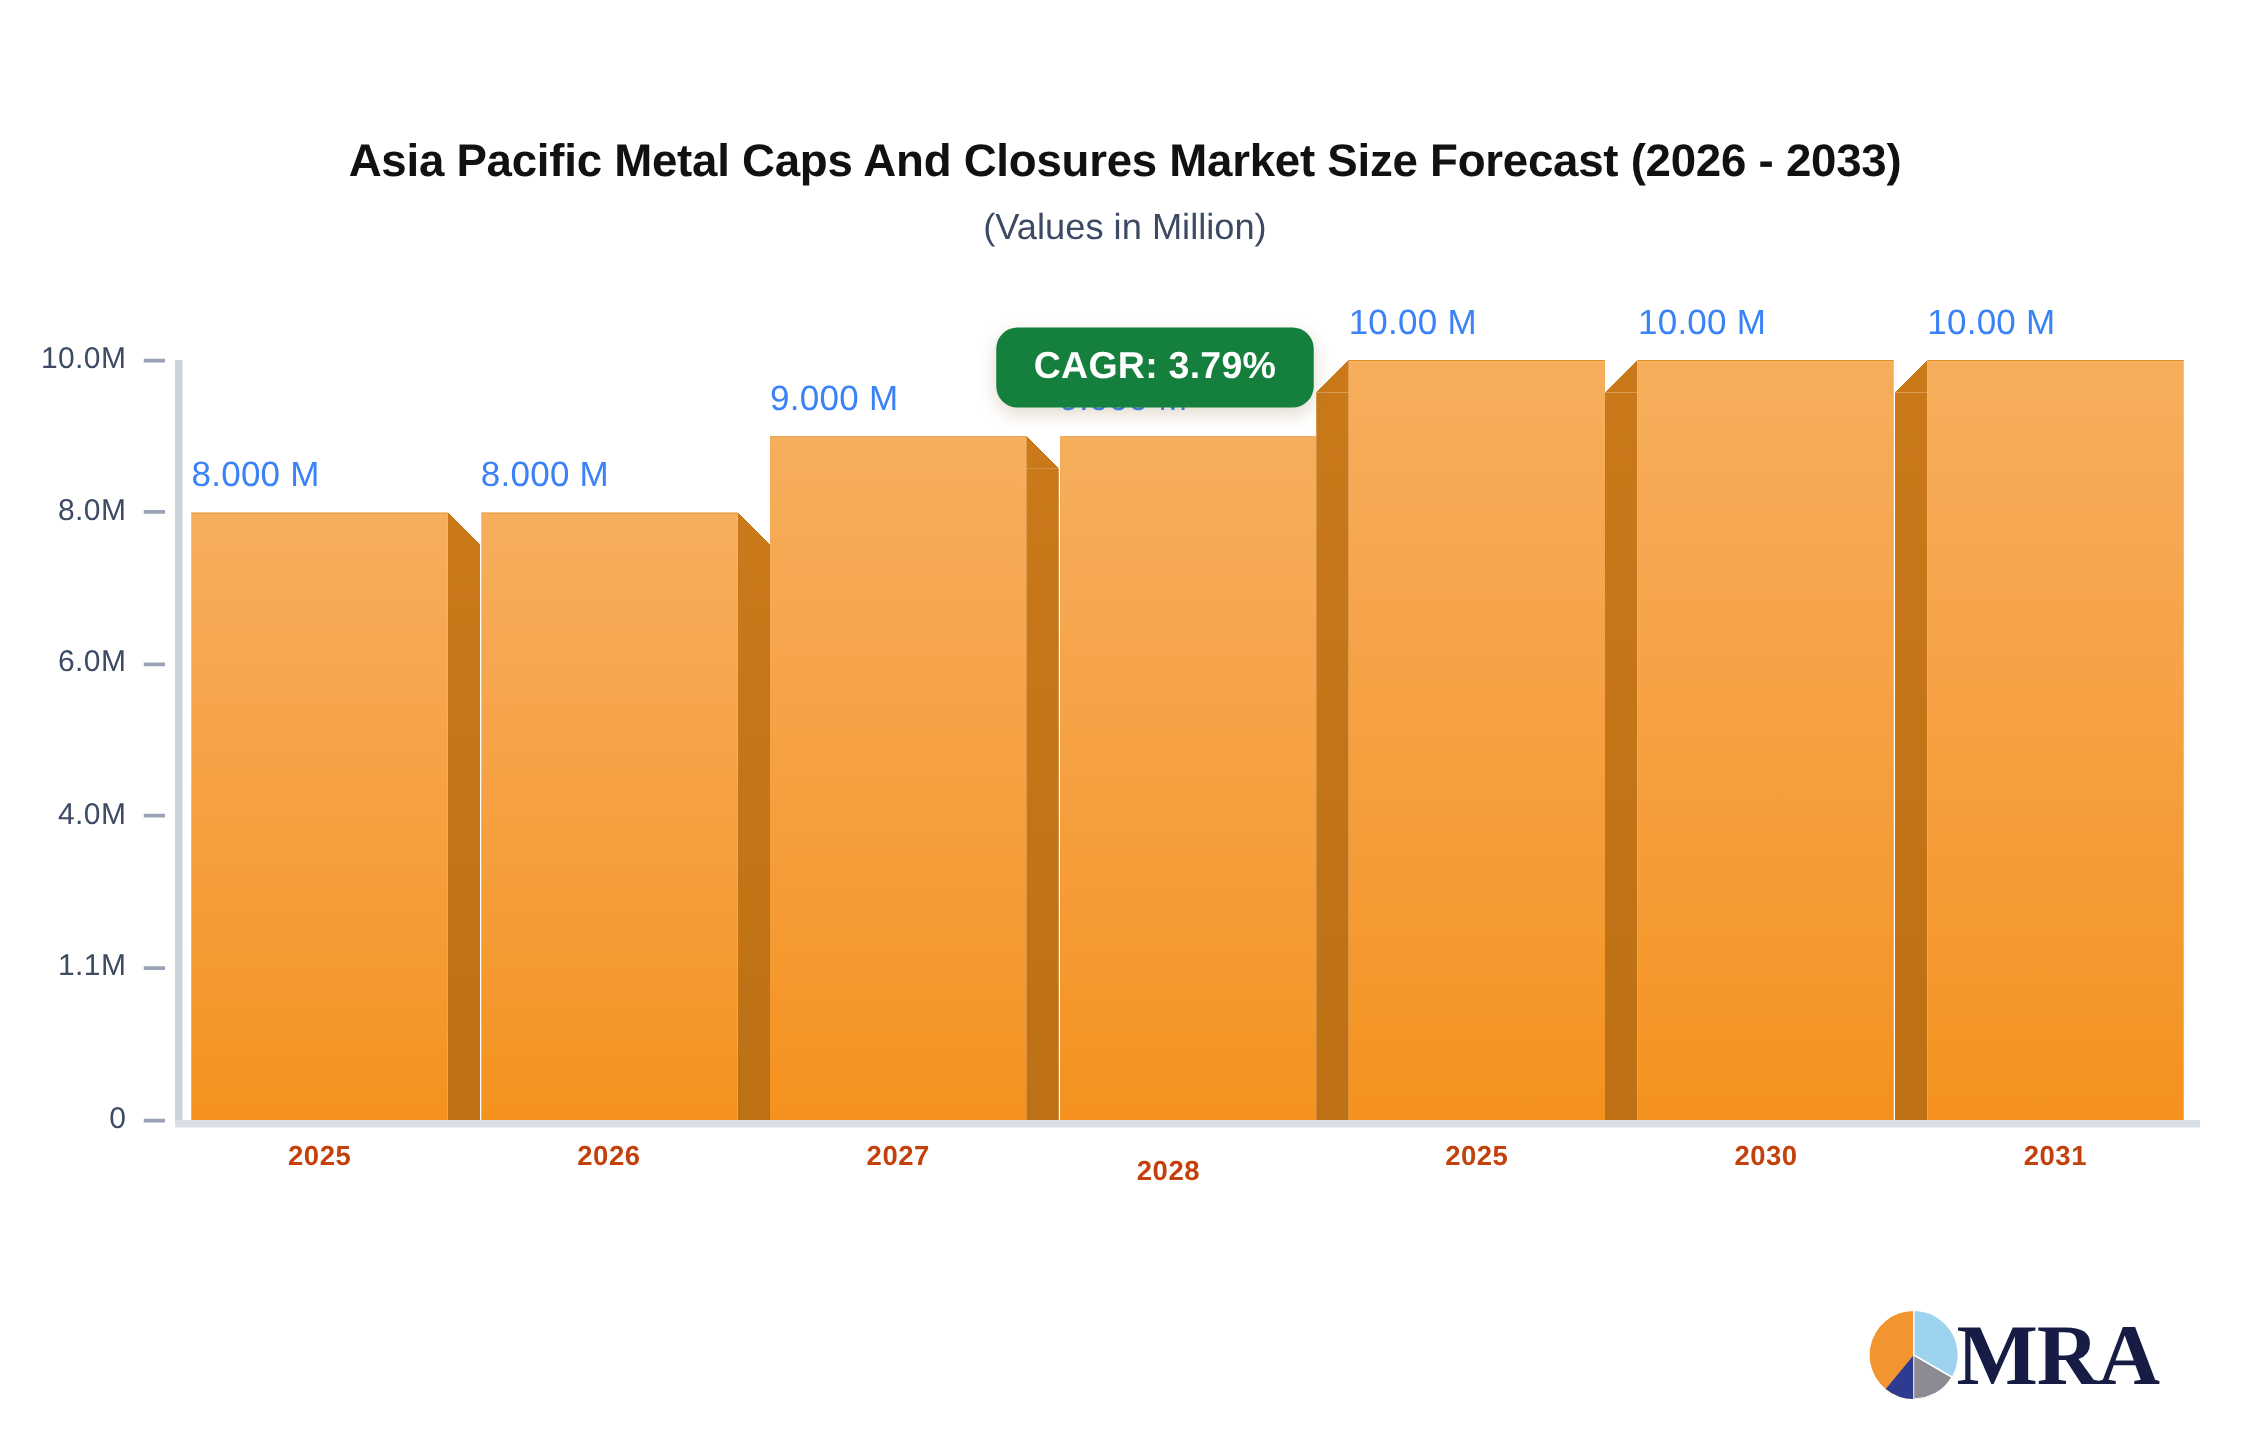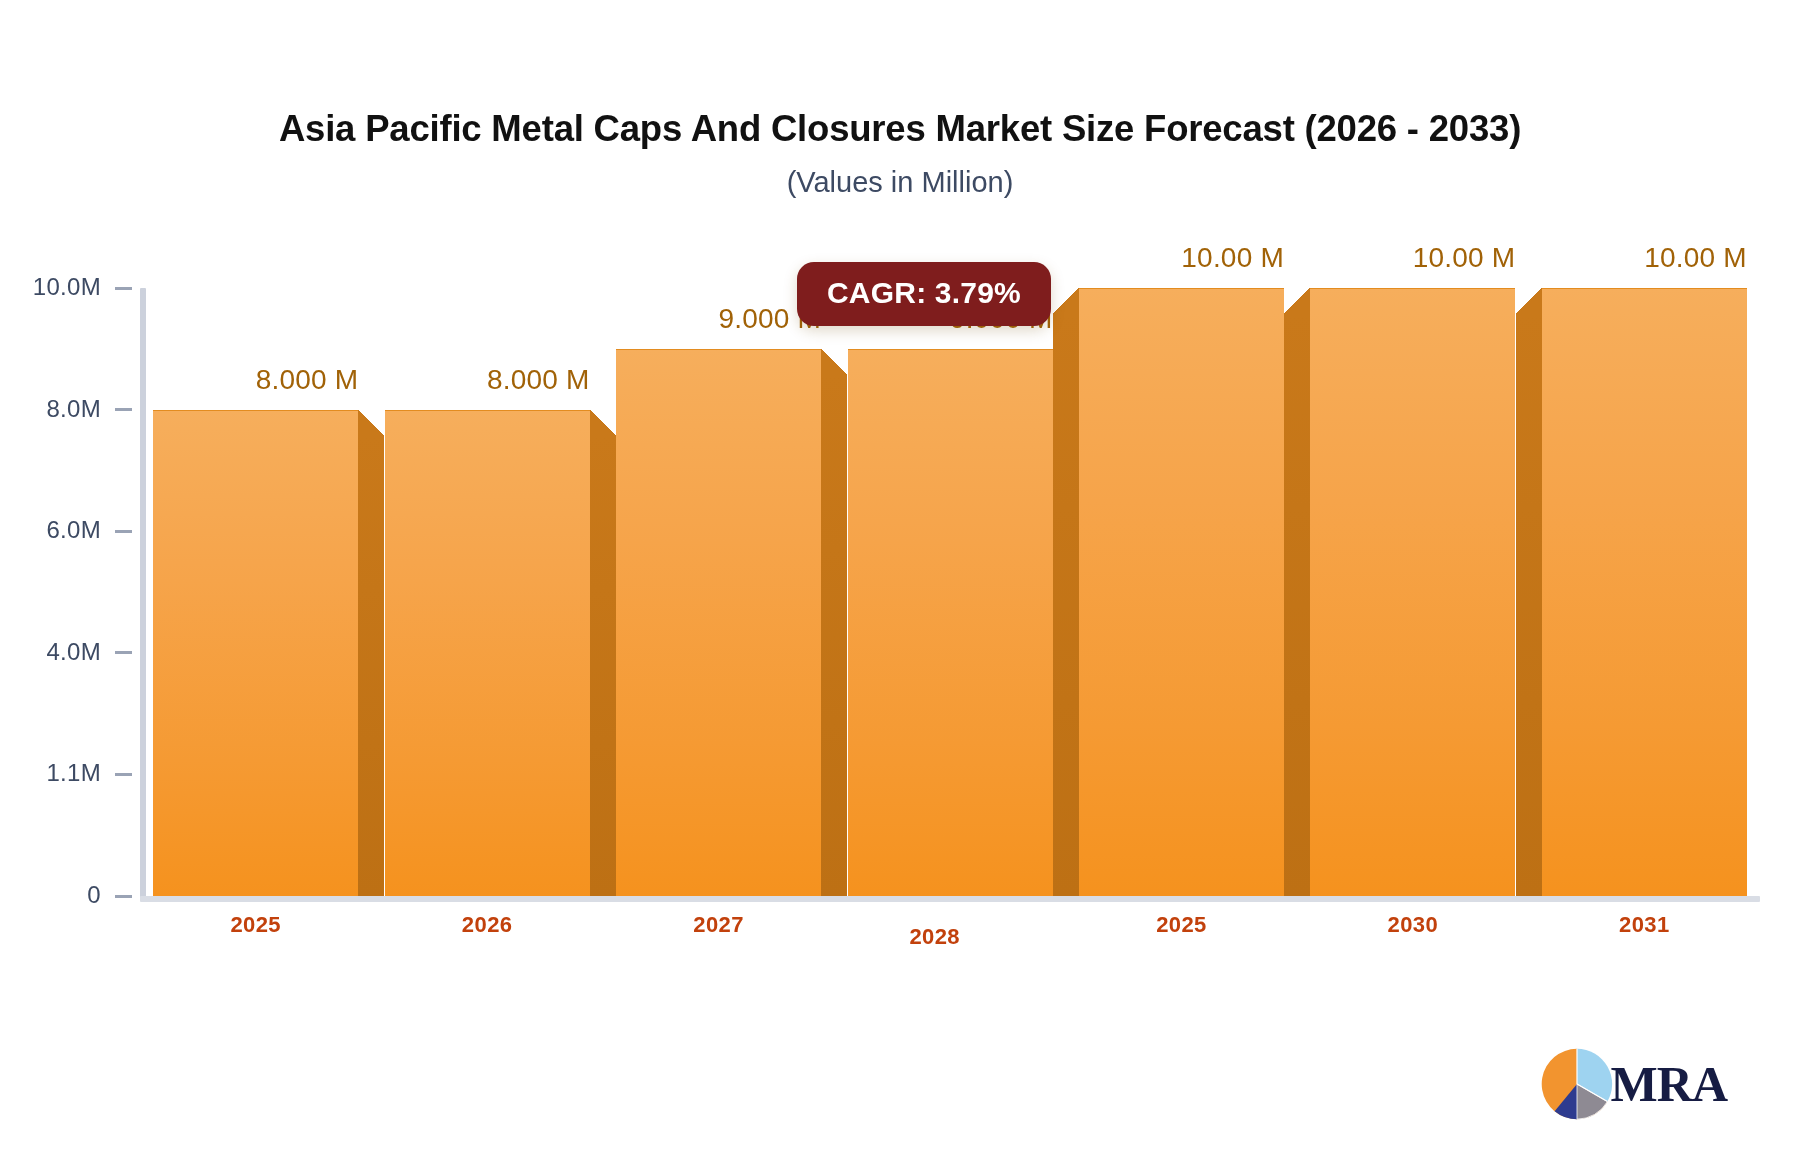--- a/index.html
+++ b/index.html
@@ -161,23 +161,23 @@
   .bar-side-cap.left {
     left: -26px;
     background: linear-gradient(to bottom right, transparent 49.5%, #c9791a 50%);
   }
 
   
   .bar-value {
     position: absolute;
     left: 0;
     width: 100%;
-    text-align: right;
+    text-align: left;
     font-size: 28px;
-    color: #a16207;
+    color: #3b82f6;
     letter-spacing: 0.2px;
     white-space: nowrap;
   }
 
   
   #x-labels {
     position: absolute;
     left: 140px;
     top: 912px;
     width: 1620px;
@@ -193,21 +193,21 @@
     color: #c2410c;
     letter-spacing: 0.4px;
   }
 
   
   #cagr-badge {
     position: absolute;
     left: 797px;
     top: 262px;
     padding: 14px 30px 16px 30px;
-    background: #7f1d1d;
+    background: #15803d;
     border-radius: 17px;
     box-shadow: 0 5px 14px rgba(120, 80, 20, 0.22);
     z-index: 40;
   }
 
   #cagr-badge-text {
     font-size: 30px;
     font-weight: 600;
     color: #ffffff;
     white-space: nowrap;
@@ -221,21 +221,21 @@
     bottom: 32px;
     display: flex;
     align-items: center;
     gap: 0px;
   }
 
   #logo-mark { width: 80px; height: 80px; display: block; }
 
   #logo-text {
     font-family: "Liberation Serif", serif;
-    font-size: 50px;
+    font-size: 69px;
     font-weight: 700;
     color: #161c43;
     line-height: 1;
     letter-spacing: -1px;
     margin-left: -6px;
   }
 </style>
 </head>
 <body>
 

